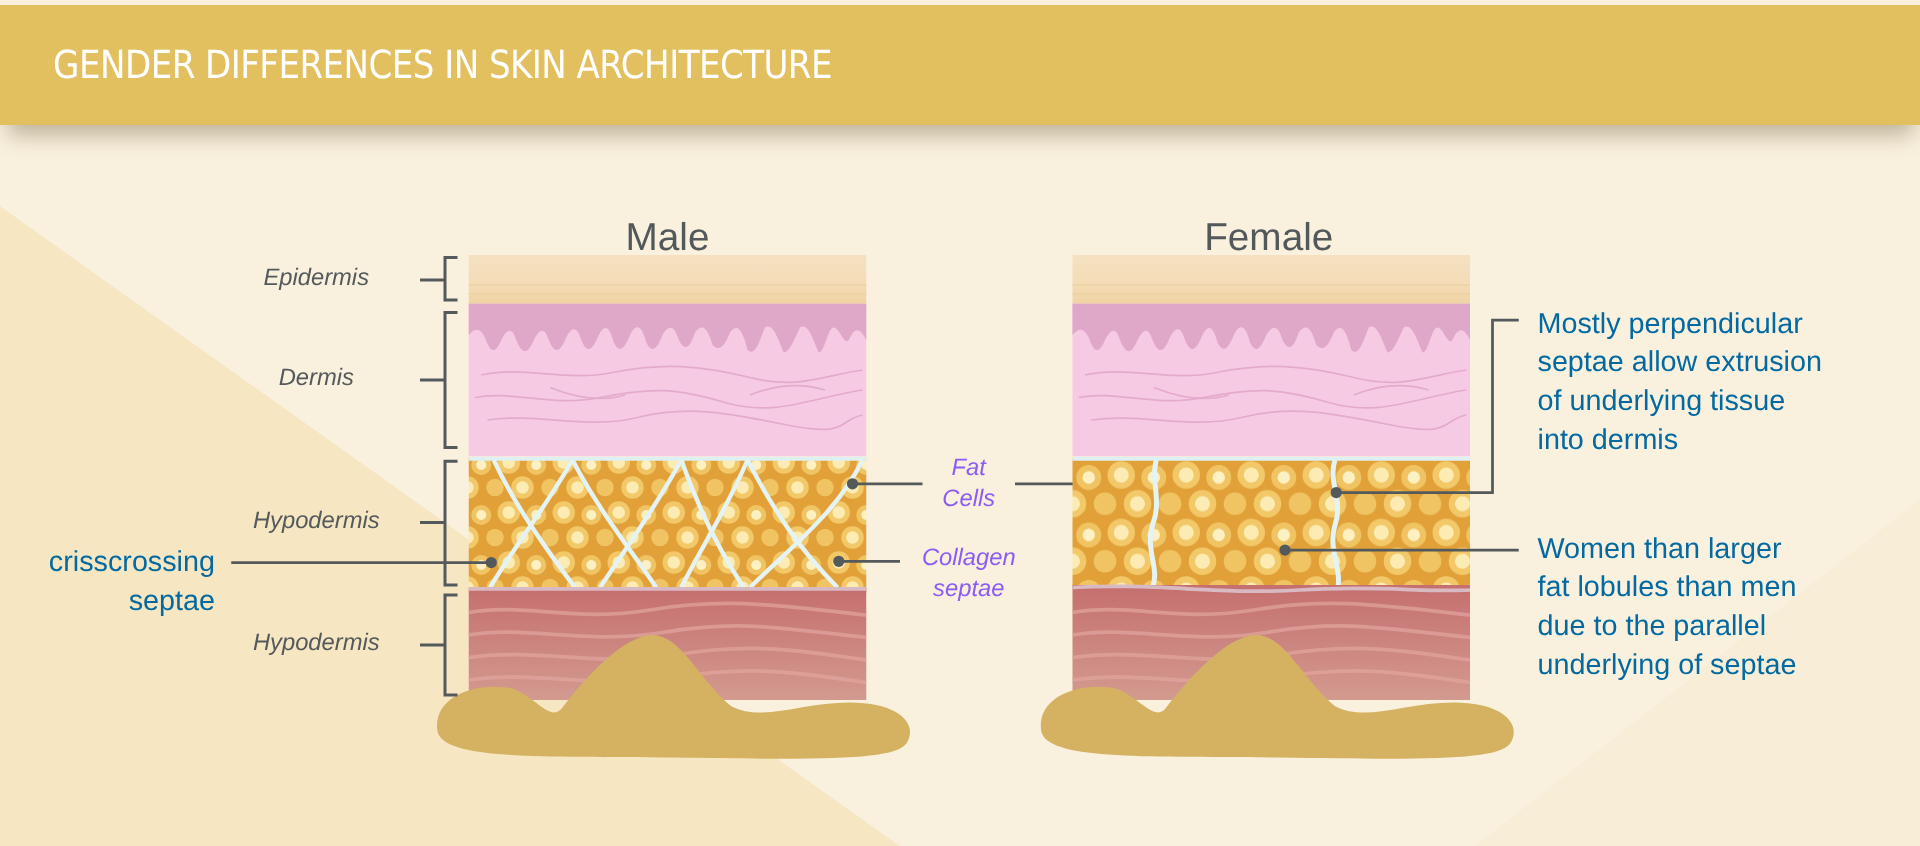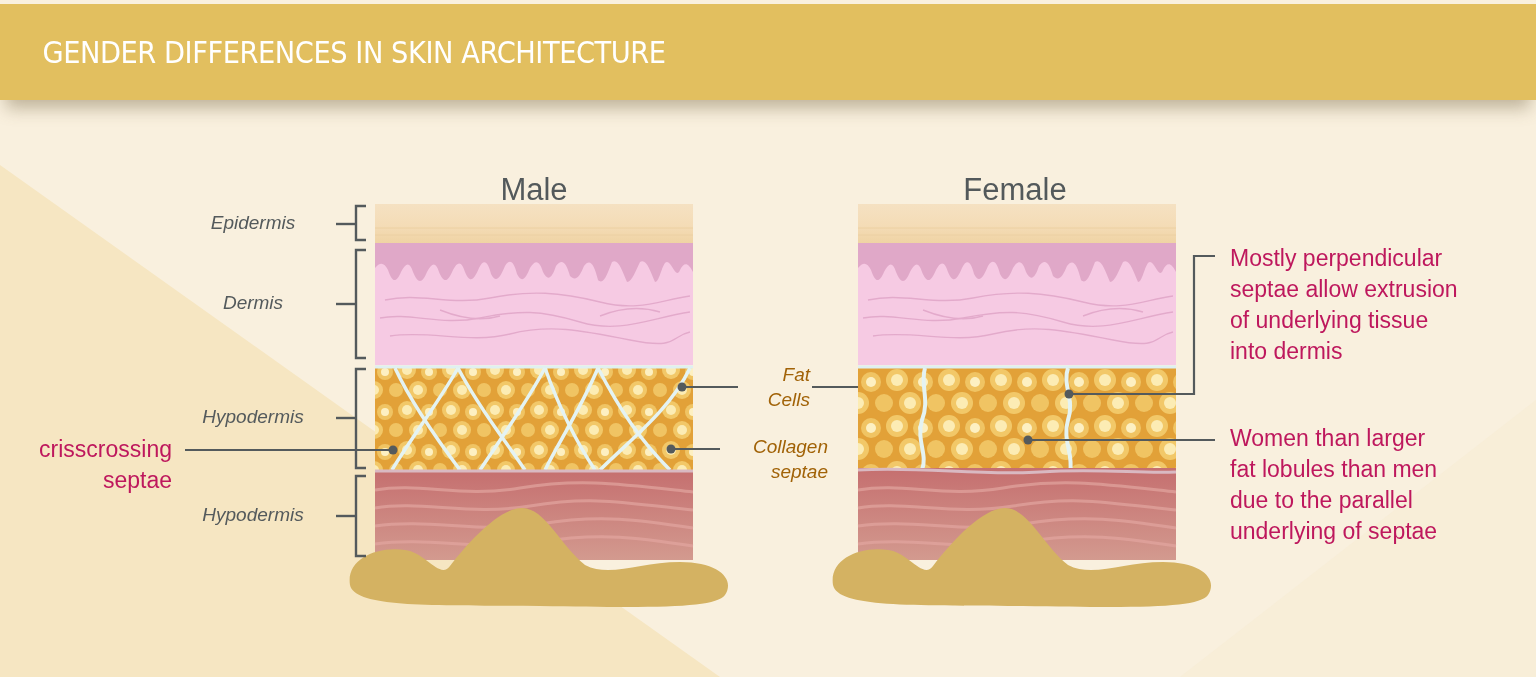--- a/index.html
+++ b/index.html
@@ -25,25 +25,25 @@
   }
   .col-title {
     position: absolute; top: 144px; font-size: 31px; font-weight: normal;
     color: #53595b; text-align: center; width: 200px; margin-top: 28px;
   }
   .layer-label {
     position: absolute; font-style: italic; font-size: 19px; color: #545a5c;
     text-align: center; width: 150px;
   }
   .mid-label {
-    position: absolute; font-style: italic; font-size: 19px; color: #a16207;
-    text-align: right; line-height: 25px;
+    position: absolute; font-style: italic; font-size: 19px; color: #8b5cf6;
+    text-align: center; line-height: 25px;
   }
   .note {
-    position: absolute; font-size: 23px; line-height: 31px; color: #be185d;
+    position: absolute; font-size: 23px; line-height: 31px; color: #0369a1;
   }
   svg.art { position: absolute; left: 0; top: 0; }
 </style>
 </head>
 <body>
 
 <svg class="bg-diag" width="1536" height="677" viewBox="0 0 1536 677">
   <polygon points="0,165 0,677 720,677" fill="#f6e6c2"></polygon>
   <polygon points="1180,677 1536,677 1536,400" fill="#f7ebd2" opacity="0.5"></polygon>
 </svg>

